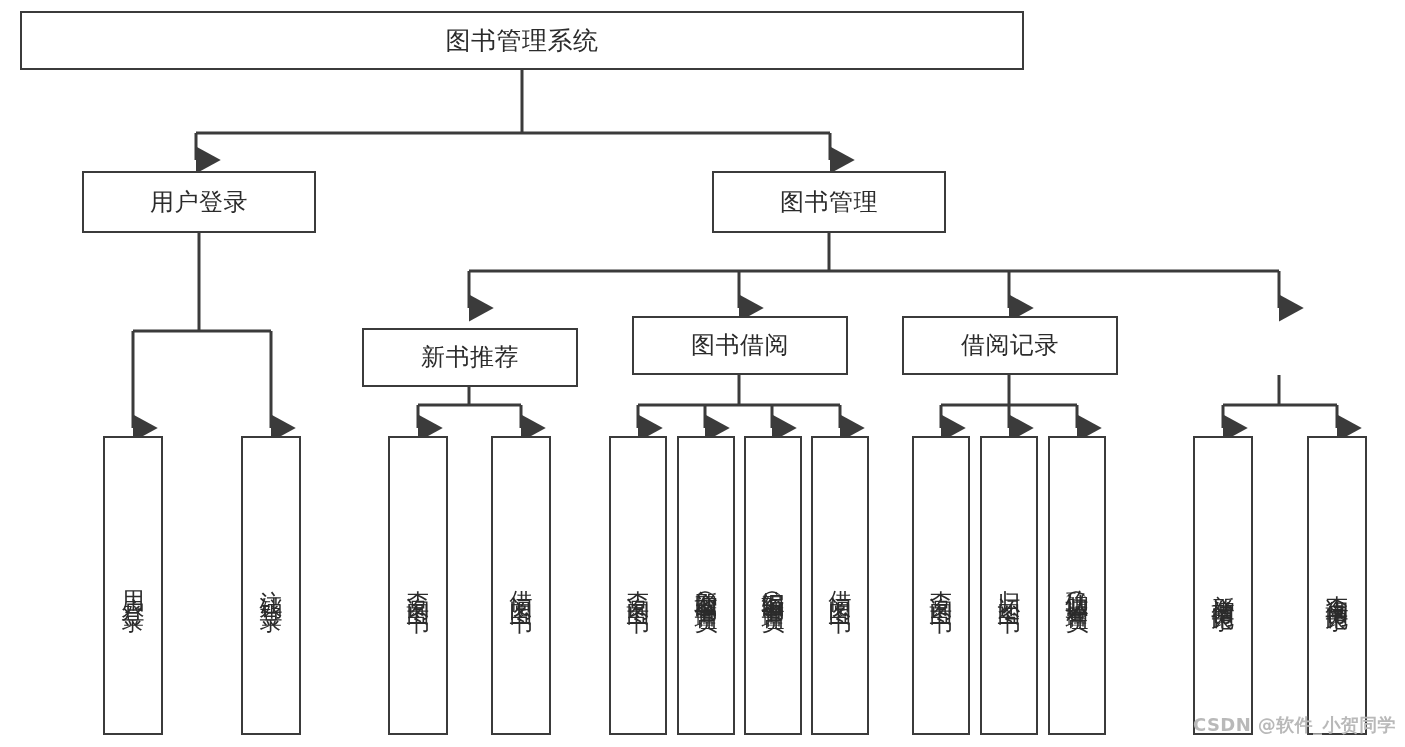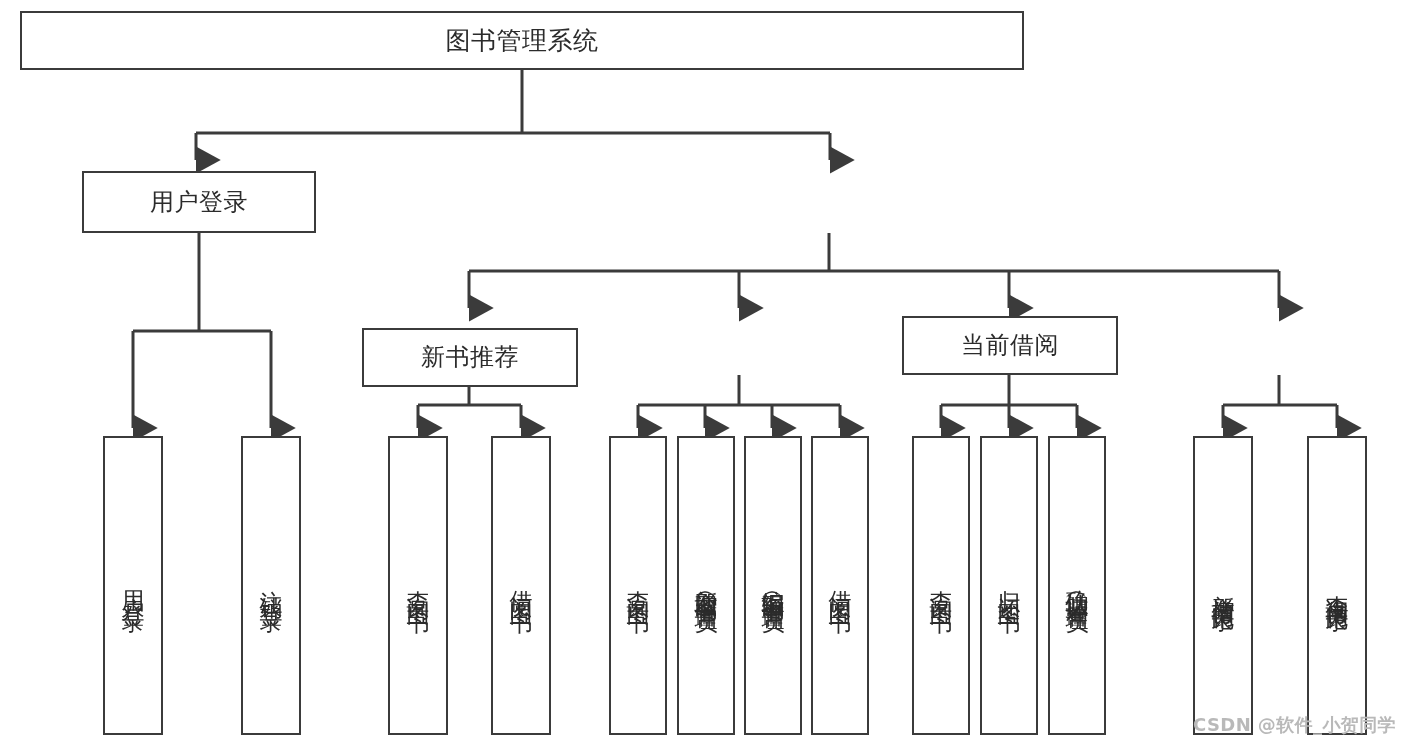--- a/index.html
+++ b/index.html
@@ -130,28 +130,34 @@
   </svg>
 
   <div class="node-box h-node title-node" style="left:20px; top:11px; width:1004px; height:59px;">
     <span class="node-label">图书管理系统</span>
   </div>
 
   <div class="node-box h-node" style="left:82px; top:171px; width:234px; height:62px;">
     <span class="node-label">用户登录</span>
   </div>
 
+  <div class="node-box h-node" style="left:712px; top:171px; width:234px; height:62px;">
+    <span class="node-label">图书管理</span>
+  </div>
 
   <div class="node-box h-node" style="left:362px; top:328px; width:216px; height:59px;">
     <span class="node-label">新书推荐</span>
   </div>
 
+  <div class="node-box h-node" style="left:632px; top:316px; width:216px; height:59px;">
+    <span class="node-label">图书借阅</span>
+  </div>
 
   <div class="node-box h-node" style="left:902px; top:316px; width:216px; height:59px;">
-    <span class="node-label">当前借阅</span>
+    <span class="node-label">借阅记录</span>
   </div>
 
 
   <div class="node-box v-node" style="left:103px; top:436px; width:60px; height:299px;">
     <span class="node-label">用户登录</span>
   </div>
 
   <div class="node-box v-node" style="left:241px; top:436px; width:60px; height:299px;">
     <span class="node-label">注销登录</span>
   </div>

